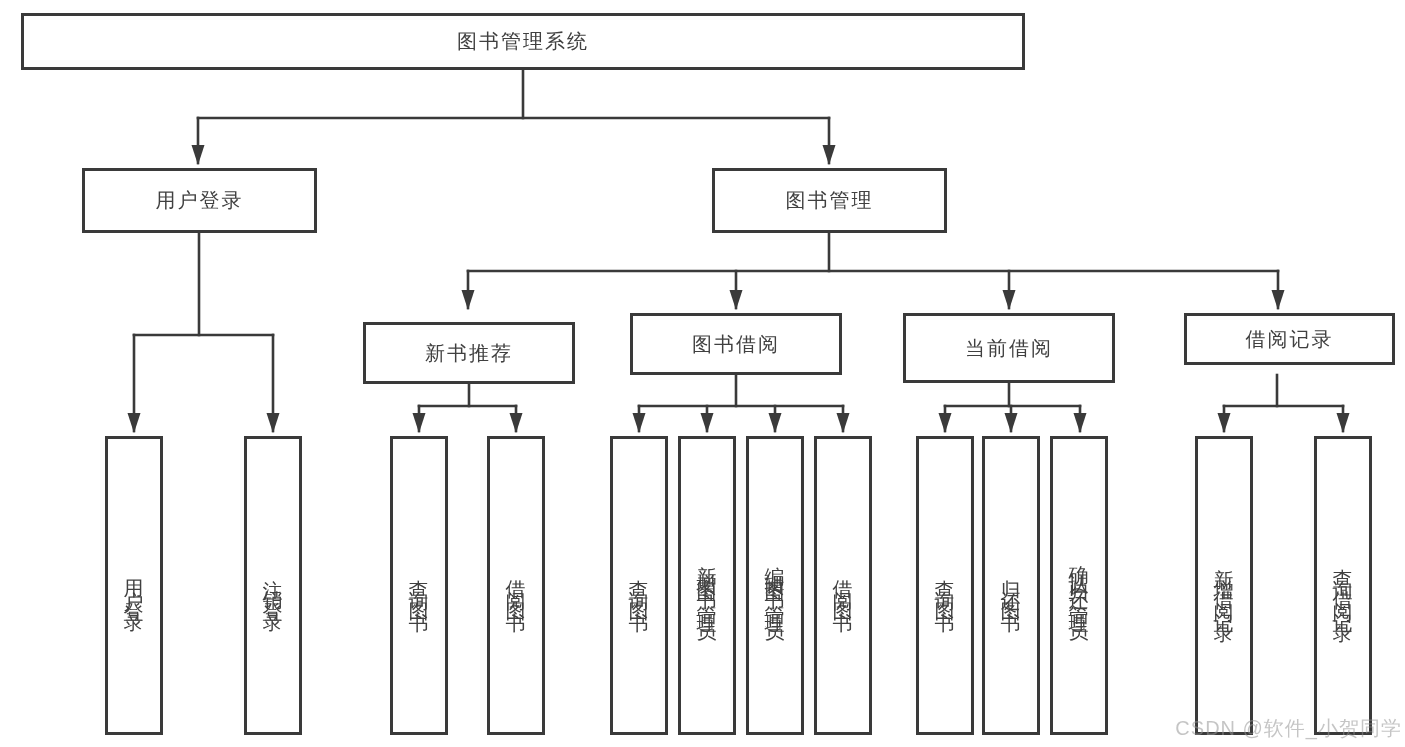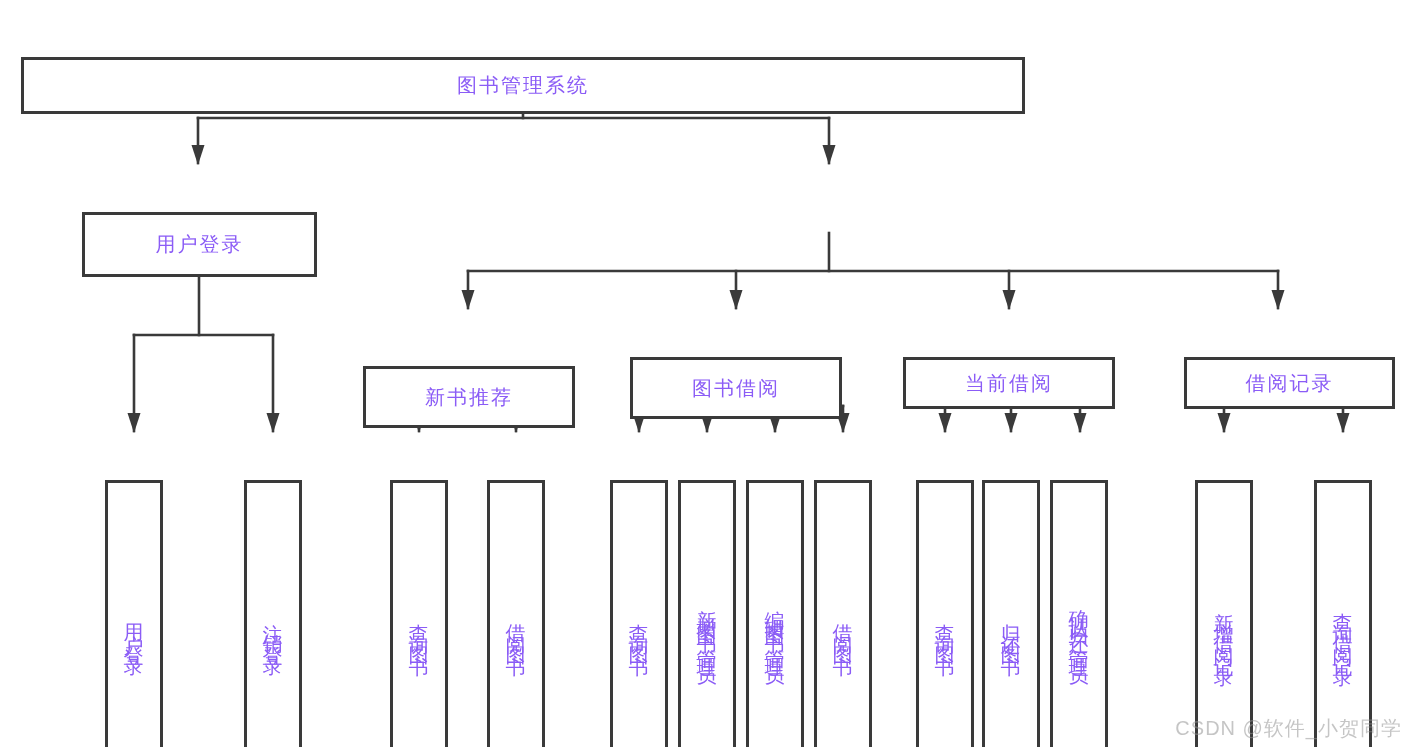--- a/index.html
+++ b/index.html
@@ -5,21 +5,21 @@
   html,body{margin:0;padding:0;}
   body{
     width:1405px;height:747px;position:relative;background:#ffffff;
     font-family:"Liberation Sans","DejaVu Sans",sans-serif;overflow:hidden;
   }
   #stage{position:absolute;inset:0;width:1405px;height:747px;}
   svg.connectors{position:absolute;left:0;top:0;z-index:1;}
   .box{
     position:absolute;background:#ffffff;border:3px solid #3a3a3a;
     box-sizing:border-box;display:flex;align-items:center;justify-content:center;
-    color:#8b5cf6;z-index:2;margin-top:44px;
+    color:#404040;z-index:2;
   }
   .box.h{font-size:20px;letter-spacing:2px;white-space:nowrap;}
   .box.v{
     font-size:20px;
     writing-mode:vertical-rl;text-orientation:mixed;letter-spacing:11px;
     line-height:1;
   }
   .watermark{
     position:absolute;right:3px;bottom:5px;z-index:5;
     font-size:20px;color:rgba(150,150,150,0.55);letter-spacing:1px;
@@ -77,24 +77,25 @@
       <path d="M1277,375 L1277,406"></path>
       <path d="M1224,406 L1343,406"></path>
       <path d="M1224,406 L1224,431" marker-end="url(#arrow)"></path>
       <path d="M1343,406 L1343,431" marker-end="url(#arrow)"></path>
     </g>
   </svg>
 
   <div class="box h" style="left:21px;top:13px;width:1004px;height:57px;">图书管理系统</div>
 
   <div class="box h" style="left:82px;top:168px;width:235px;height:65px;">用户登录</div>
+  <div class="box h" style="left:712px;top:168px;width:235px;height:65px;">图书管理</div>
 
   <div class="box h" style="left:363px;top:322px;width:212px;height:62px;">新书推荐</div>
   <div class="box h" style="left:630px;top:313px;width:212px;height:62px;">图书借阅</div>
-  <div class="box h" style="left:903px;top:313px;width:212px;height:52px;">当前借阅</div>
+  <div class="box h" style="left:903px;top:313px;width:212px;height:70px;">当前借阅</div>
   <div class="box h" style="left:1184px;top:313px;width:211px;height:52px;">借阅记录</div>
 
   <div class="box v" style="left:105px;top:436px;width:58px;height:299px;">用户登录</div>
   <div class="box v" style="left:244px;top:436px;width:58px;height:299px;">注销登录</div>
 
   <div class="box v" style="left:390px;top:436px;width:58px;height:299px;">查询图书</div>
   <div class="box v" style="left:487px;top:436px;width:58px;height:299px;">借阅图书</div>
 
   <div class="box v" style="left:610px;top:436px;width:58px;height:299px;">查询图书</div>
   <div class="box v" style="left:678px;top:436px;width:58px;height:299px;letter-spacing:8px;">新增图书（管理员）</div>

